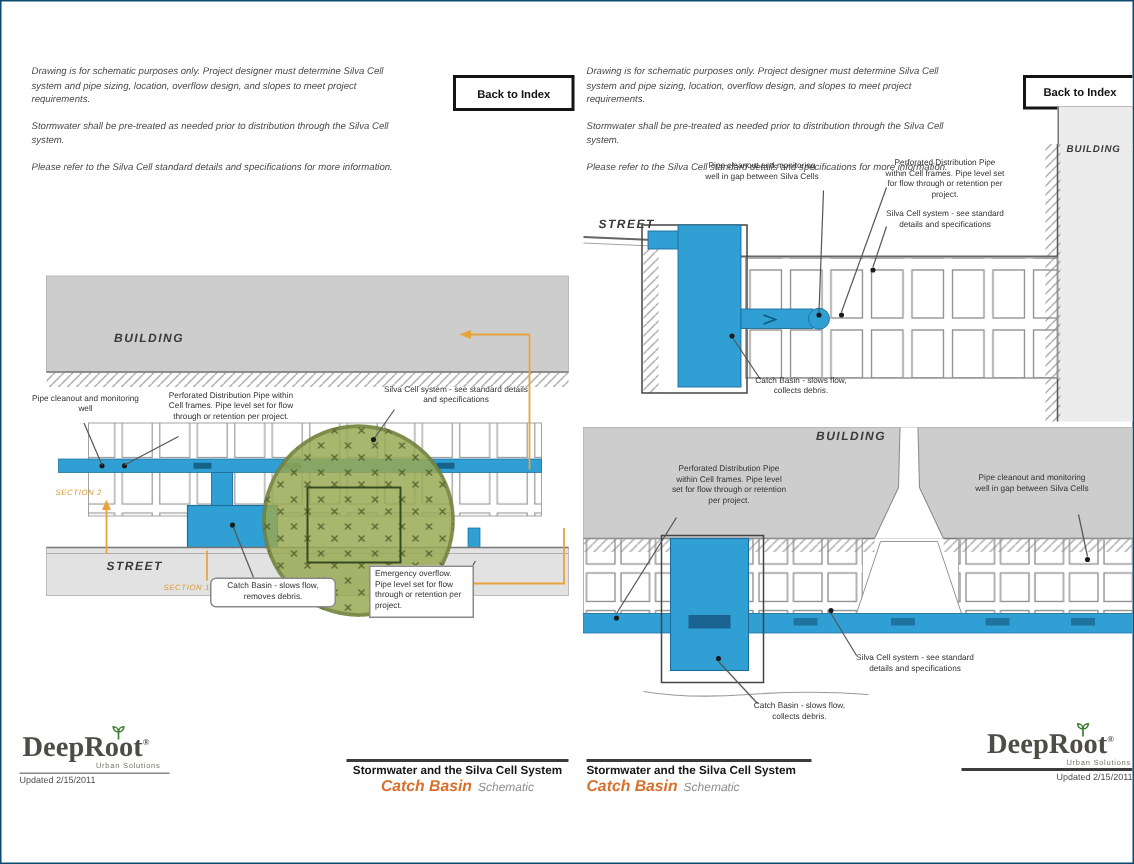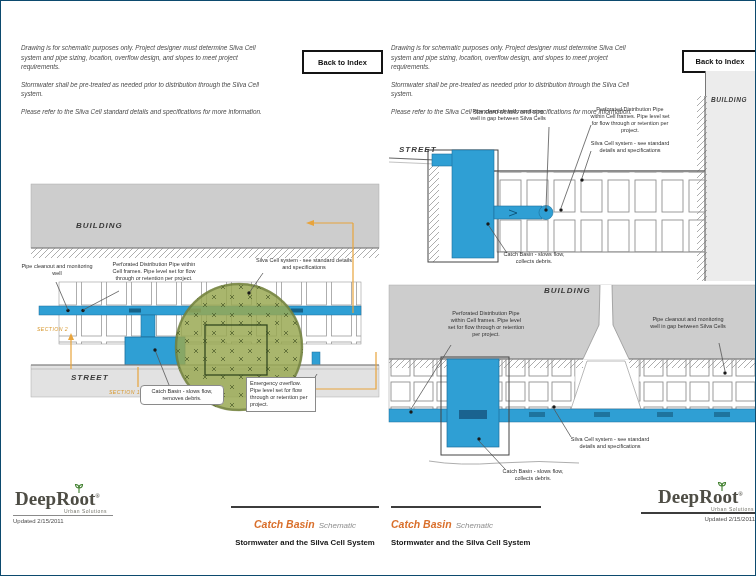--- a/index.html
+++ b/index.html
@@ -16,21 +16,21 @@
   .sitelbl{position:absolute;font-style:italic;font-weight:700;color:#3a3a3a;letter-spacing:1px;font-size:8px;}
   .sitelbl.small{font-size:6.5px;letter-spacing:.6px;}
   
   .callout{position:absolute;font-size:5.5px;line-height:1.3;color:#333;text-align:center;}
   .callout.boxed{background:#fefefe;border:0.5px solid #8a8a8a;padding:2px 3px;}
   .callout.rounded{border-radius:4px;}
   .sectlbl{position:absolute;font-size:5.2px;font-style:italic;color:#d89a34;letter-spacing:.4px;}
   
   .rule{position:absolute;background:#3c3c3c;height:2px;}
   .thinrule{position:absolute;background:#8a8a8a;height:1px;}
-  .series-title{position:absolute;font-size:7.8px;font-weight:700;color:#161616;margin-top:29px;}
+  .series-title{position:absolute;font-size:7.8px;font-weight:700;color:#161616;}
   .doc-sub{position:absolute;font-size:8px;color:#8d8d8d;font-style:italic;}
   .doc-sub .em{color:#d96f2b;font-weight:700;font-style:italic;font-size:10.5px;margin-right:4px;text-align:center;}
   .updated{position:absolute;font-size:6px;color:#4f4f4f;}
   .logo{position:absolute;font-family:"Liberation Serif",serif;font-weight:700;font-size:19px;
         color:#4e4d45;letter-spacing:0;line-height:1;}
   .logo sup{font-size:6px;vertical-align:super;}
   .logo-tag{position:absolute;font-size:5px;color:#74746a;letter-spacing:.5px;text-align:right;}
   svg{position:absolute;overflow:visible;}
   .center{text-align:center;}
   .left{text-align:left;}

